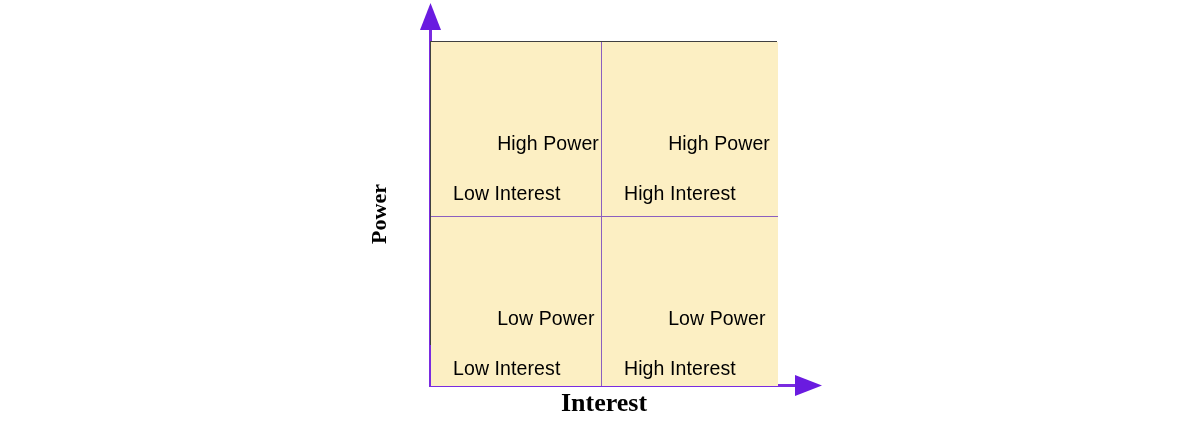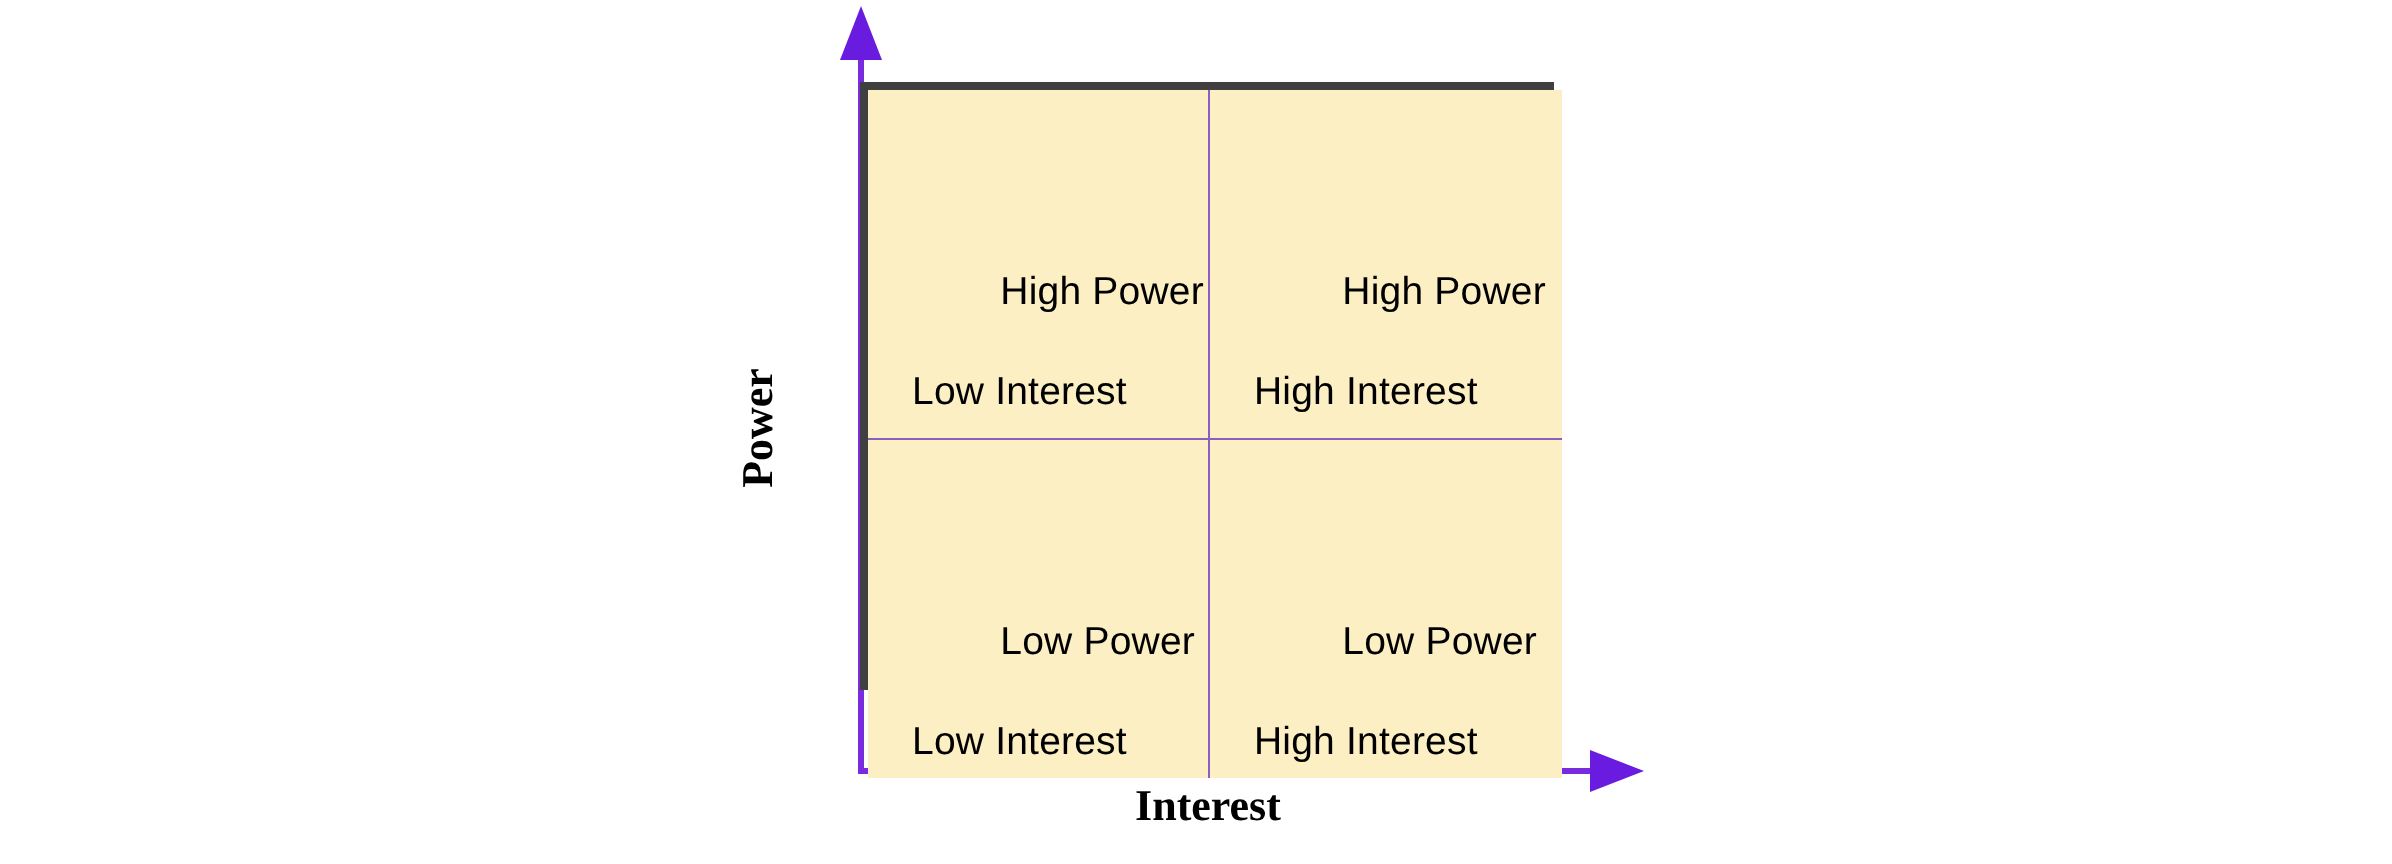--- a/index.html
+++ b/index.html
@@ -32,21 +32,21 @@
     position: absolute;
     left: 430px;
     top: 41px;
     width: 347px;
     height: 304px;
     box-sizing: border-box;
     display: grid;
     grid-template-columns: 171px 176px;
     grid-template-rows: 175px 169px;
     background: #fde047;
-    border: 4px solid #404040;
+    border: 1px solid #404040;
   }
   .quadrant {
     box-sizing: border-box;
     position: relative;
     background: #fcefc3;
   }
   .q-tl { border-right: 1px solid #8b5fbf; border-bottom: 1px solid #8b5fbf; }
   .q-tr { border-bottom: 1px solid #8b5fbf; }
   .q-bl { border-right: 1px solid #8b5fbf; }
   .q-br { }
@@ -81,21 +81,21 @@
     color: #000000;
     white-space: nowrap;
   }
   #xlabel {
     position: absolute;
     left: 604px;
     top: 403px;
     transform: translate(-50%, -50%);
     font-family: "Liberation Serif", serif;
     font-weight: 700;
-    font-size: 22px;
+    font-size: 26px;
     color: #000000;
     white-space: nowrap;
   }
 </style>
 </head>
 <body>
 
 <div id="canvas">
 
   <svg class="axis-svg" viewBox="0 0 1196 432" width="1196" height="432" xmlns="http://www.w3.org/2000/svg">

